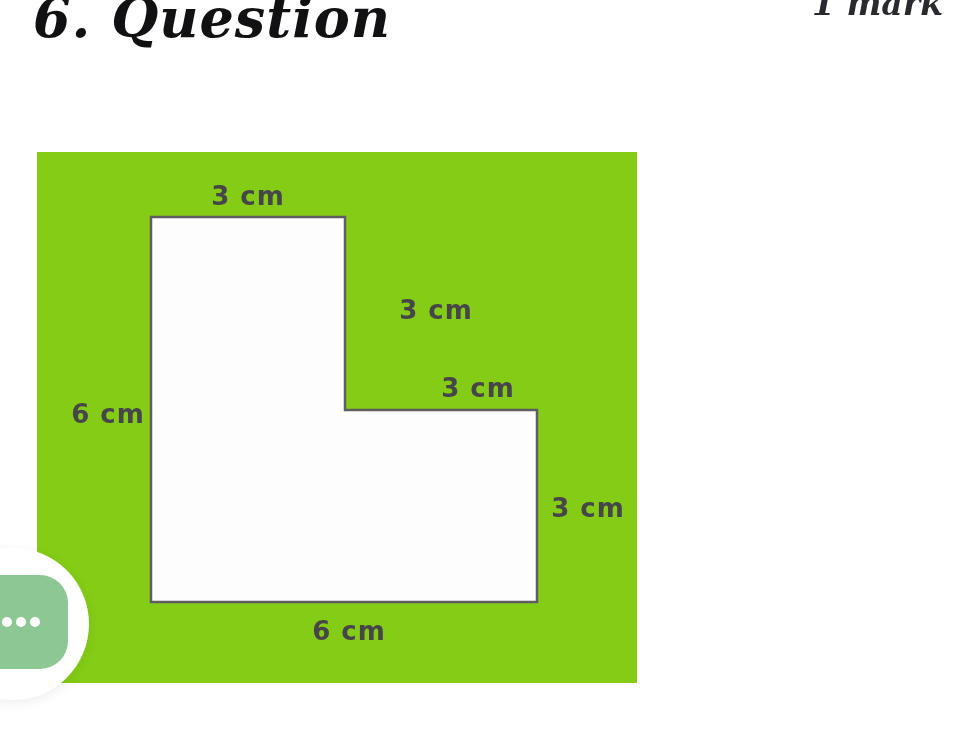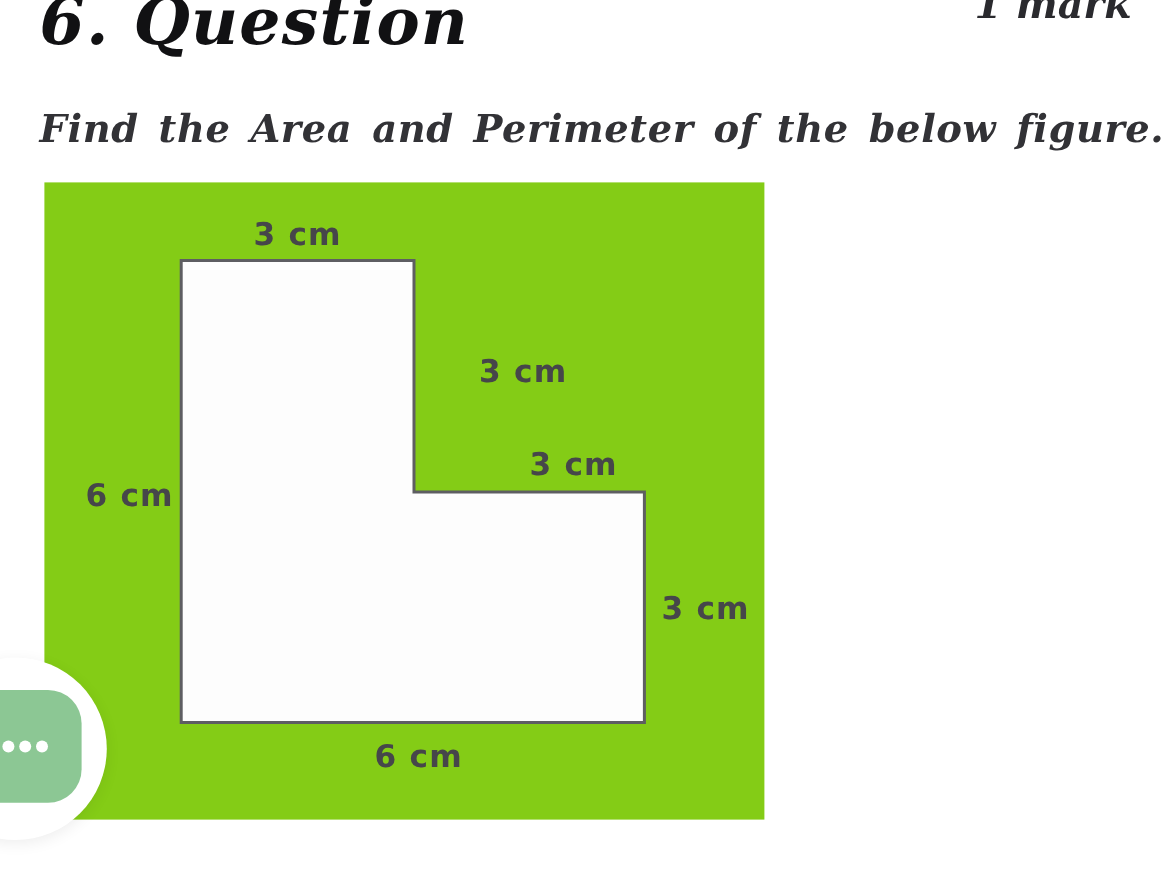--- a/index.html
+++ b/index.html
@@ -120,21 +120,20 @@
 </style>
 </head>
 <body>
 
 <div class="page">
 
   <h1 class="question-heading">6. Question</h1>
 
   <div class="marks-badge">1 mark</div>
 
-  <div class="prompt-text">Find the Area and Perimeter of the below figure.</div>
 
   <div class="figure-panel">
     <svg width="600" height="531" viewBox="0 0 600 531">
       <polygon points="114,65 308,65 308,258 500,258 500,450 114,450" fill="#fdfdfd" stroke="#5e5e62" stroke-width="2.5" stroke-linejoin="miter"></polygon>
     </svg>
 
     <div class="dim-label lbl-top">3 cm</div>
 
     <div class="dim-label lbl-inner-v">3 cm</div>
 

